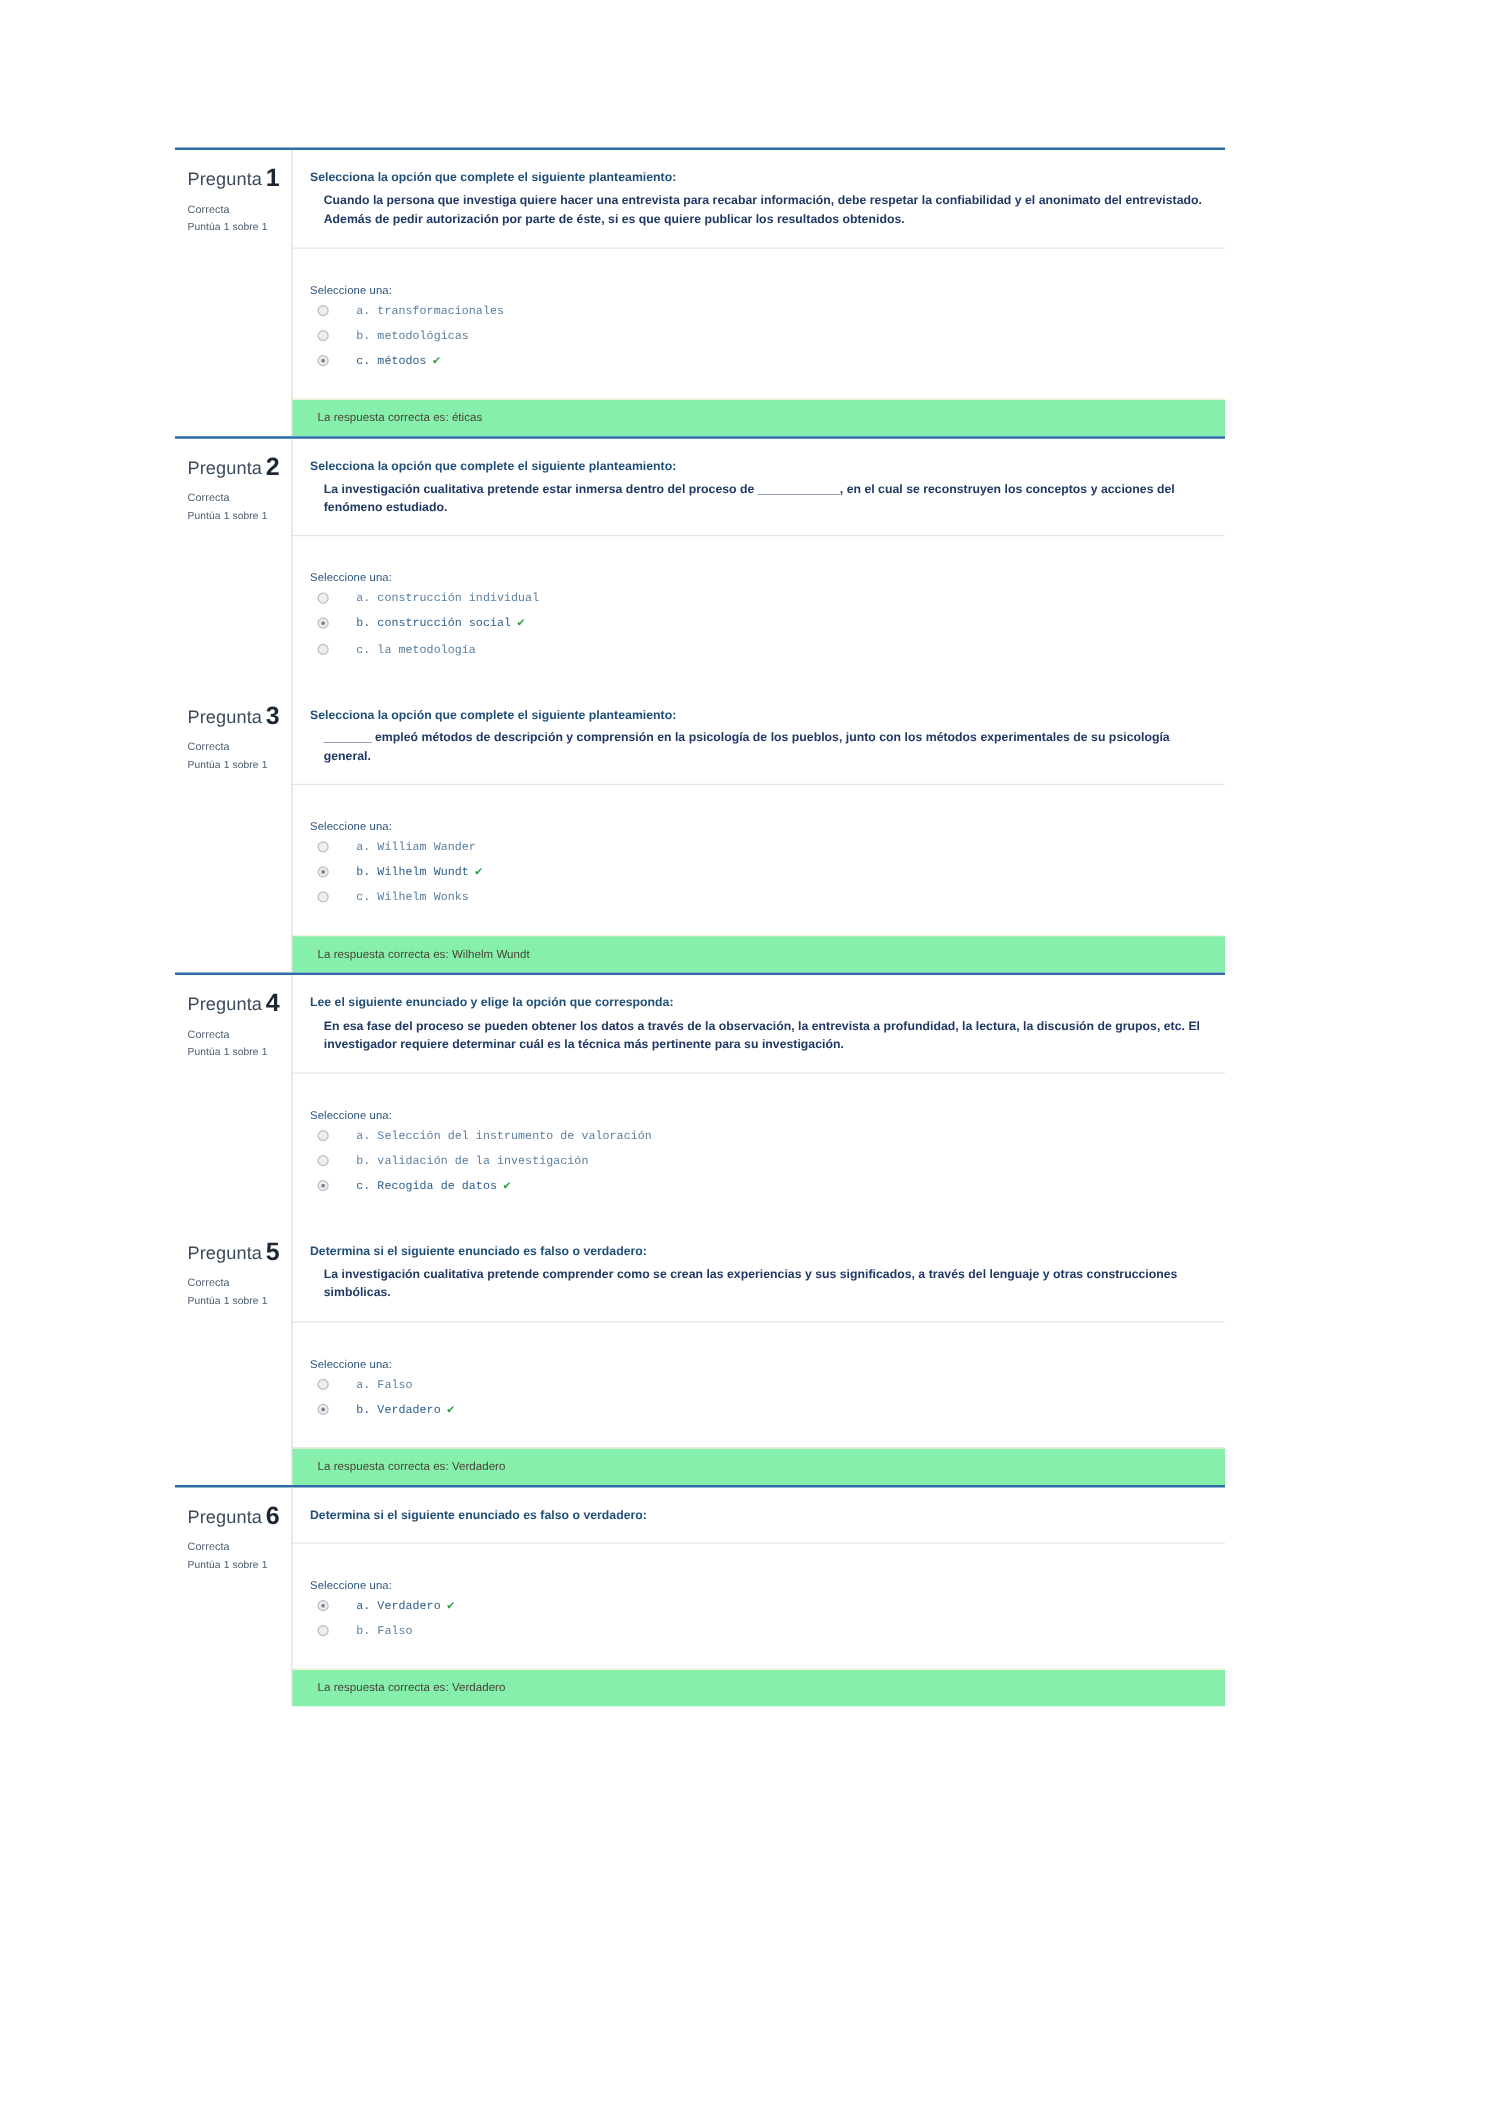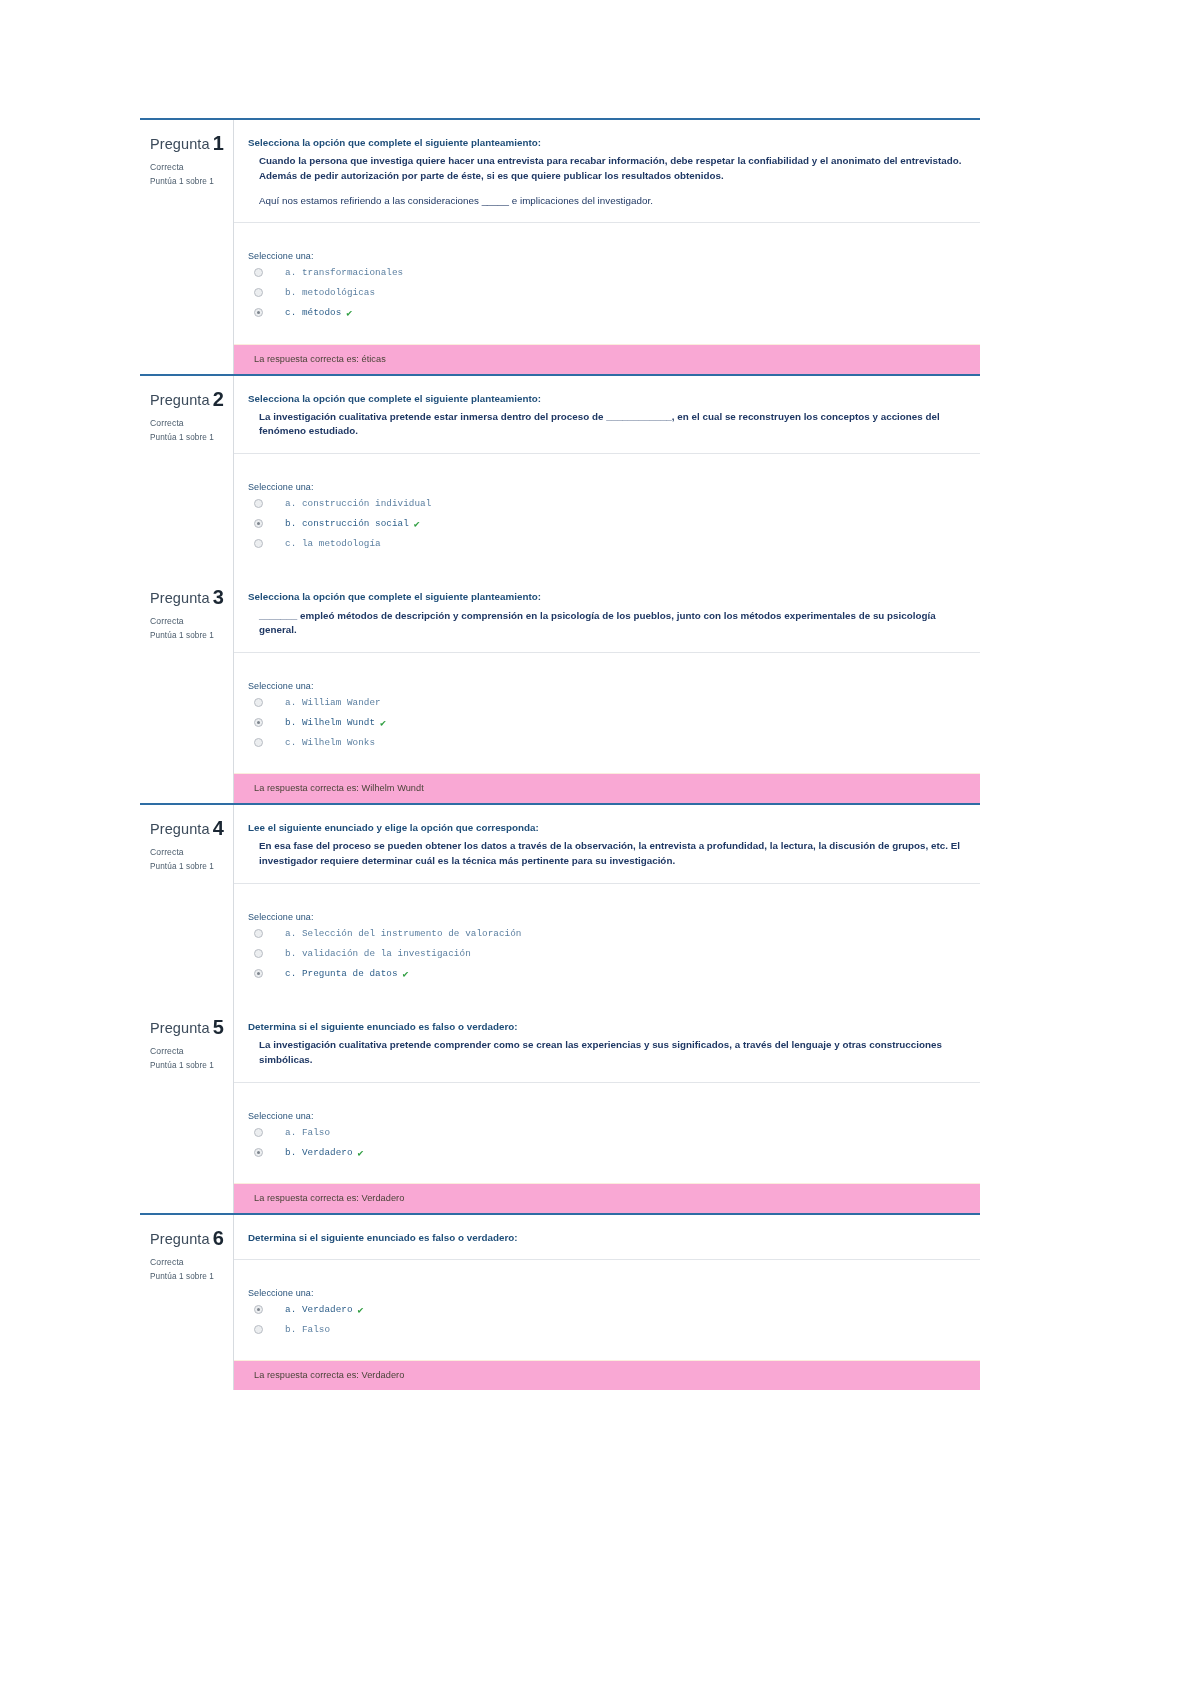--- a/index.html
+++ b/index.html
@@ -146,21 +146,21 @@
   }
   .opt-text.faded { color: #5b7fa0; }
   .tick {
     color: #2f9e41;
     font-size: 10px;
     margin-left: 5px;
     font-weight: 700;
   }
 
   .feedback {
-    background: #f9a8d4;
+    background: #86efac;
     padding: 9px 2px 10px 14px;
     font-size: 9.2px;
     color: #4a4438;
     letter-spacing: .05px;
     border-top: 1px solid #fbeddd;
   }
   .feedback-inner { padding-left: 6px; }
 </style>
 </head>
 <body>
@@ -170,21 +170,20 @@
       <div class="question topline">
         <div class="qinfo">
           <div class="qnum"><span>Pregunta</span><span class="n">1</span></div>
           <div class="qstate">Correcta</div>
           <div class="qgrade">Puntúa 1 sobre 1</div>
         </div>
         <div class="qbody">
           <div class="qtext-wrap">
             <div class="qprompt">Selecciona la opción que complete el siguiente planteamiento:</div>
             <div class="qstatement">Cuando la persona que investiga quiere hacer una entrevista para recabar información, debe respetar la confiabilidad y el anonimato del entrevistado. Además de pedir autorización por parte de éste, si es que quiere publicar los resultados obtenidos.</div>
-            <div class="qstatement second">Aquí nos  estamos refiriendo a las consideraciones _____ e implicaciones del investigador.</div>
           </div>
           <div class="qanswer-sep"></div>
           <div class="answers">
             <div class="answers-label">Seleccione una:</div>
             <div class="opt">
               <span class="radio"></span>
               <span class="opt-text faded">a. transformacionales</span>
             </div>
             <div class="opt">
               <span class="radio"></span>
@@ -281,21 +280,21 @@
             <div class="opt">
               <span class="radio"></span>
               <span class="opt-text faded">a. Selección del instrumento de valoración</span>
             </div>
             <div class="opt">
               <span class="radio"></span>
               <span class="opt-text faded">b. validación de la investigación</span>
             </div>
             <div class="opt">
               <span class="radio checked"></span>
-              <span class="opt-text">c. Pregunta de datos</span>
+              <span class="opt-text">c. Recogida de datos</span>
               <span class="tick">✔</span>
             </div>
           </div>
         </div>
       </div>
       <div class="question">
         <div class="qinfo">
           <div class="qnum"><span>Pregunta</span><span class="n">5</span></div>
           <div class="qstate">Correcta</div>
           <div class="qgrade">Puntúa 1 sobre 1</div>

